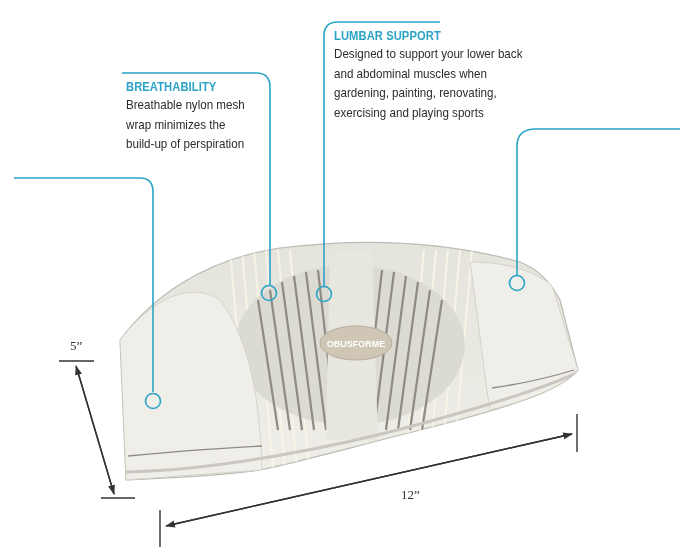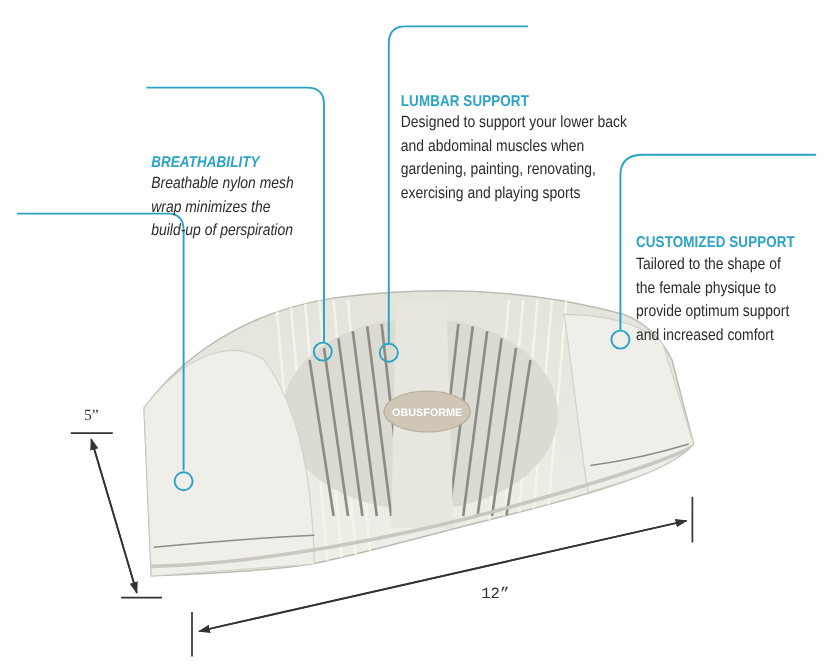--- a/index.html
+++ b/index.html
@@ -1,19 +1,19 @@
 <!DOCTYPE html>
 <html><head>
 <meta charset="utf-8">
 <style>
   html, body { margin:0; padding:0; background:#ffffff; }
   body { width:698px; height:556px; position:relative; overflow:hidden;
          font-family: "Liberation Sans", sans-serif; }
   .stage { position:absolute; left:0; top:0; width:698px; height:556px; }
-  .callout { position:absolute;margin-top:48px; }
+  .callout { position:absolute; }
   .callout .title { color:#2aa3c6; font-weight:bold; font-size:13px; letter-spacing:0.1px;
                     transform:scaleX(0.86); transform-origin:left top; white-space:nowrap; line-height:16px; }
   .callout .body { color:#2b2b2b; font-size:13.5px; line-height:19.5px; white-space:nowrap;
                    transform:scaleX(0.86); transform-origin:left top; }
   .dim-label { position:absolute; font-family:"Liberation Serif", serif; font-size:13px; color:#333; }
   svg { position:absolute; left:0; top:0; }
 </style>
 </head>
 <body>
 
@@ -117,32 +117,25 @@
   </svg>
 
   <div class="callout" style="left:334px; top:28px;">
     <div class="title">LUMBAR SUPPORT</div>
     <div class="body">Designed to support your lower back</div>
     <div class="body">and abdominal muscles when</div>
     <div class="body">gardening, painting, renovating,</div>
     <div class="body">exercising and playing sports</div>
   </div>
 
-  <div class="callout" style="left:126px; top:79px;font-style:italic;">
+  <div class="callout" style="left:126px; top:79px;">
     <div class="title">BREATHABILITY</div>
     <div class="body">Breathable nylon mesh</div>
     <div class="body">wrap minimizes the</div>
     <div class="body">build-up of perspiration</div>
   </div>
 
-  <div class="callout" style="left:530px; top:146px;">
-    <div class="title">CUSTOMIZED SUPPORT</div>
-    <div class="body">Tailored to the shape of</div>
-    <div class="body">the female physique to</div>
-    <div class="body">provide optimum support</div>
-    <div class="body">and increased comfort</div>
-  </div>
 
 
   <div class="dim-label" style="left:70px; top:338px;">5”</div>
-  <div class="dim-label" style="left:401px; top:487px;font-family:Liberation Mono, monospace;">12”</div>
+  <div class="dim-label" style="left:401px; top:487px;">12”</div>
 
 </div>
 
 </body></html>

